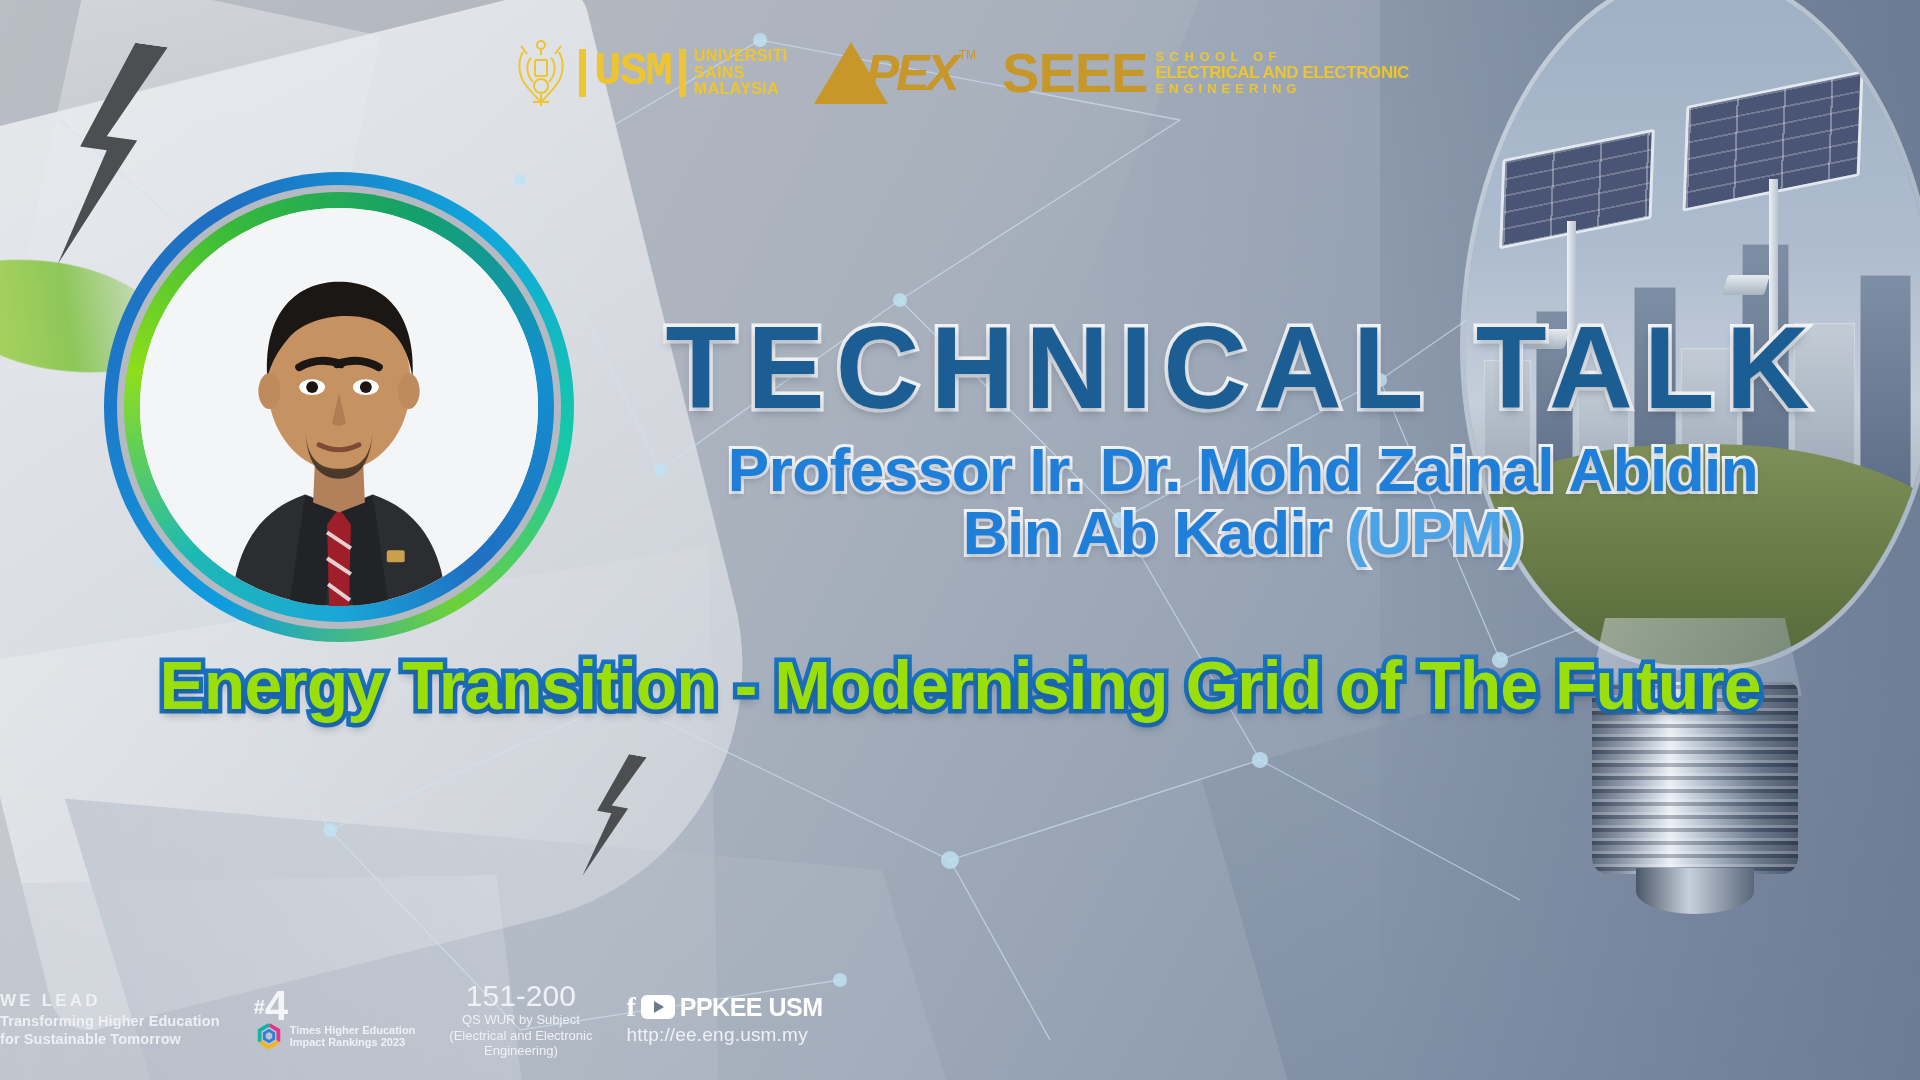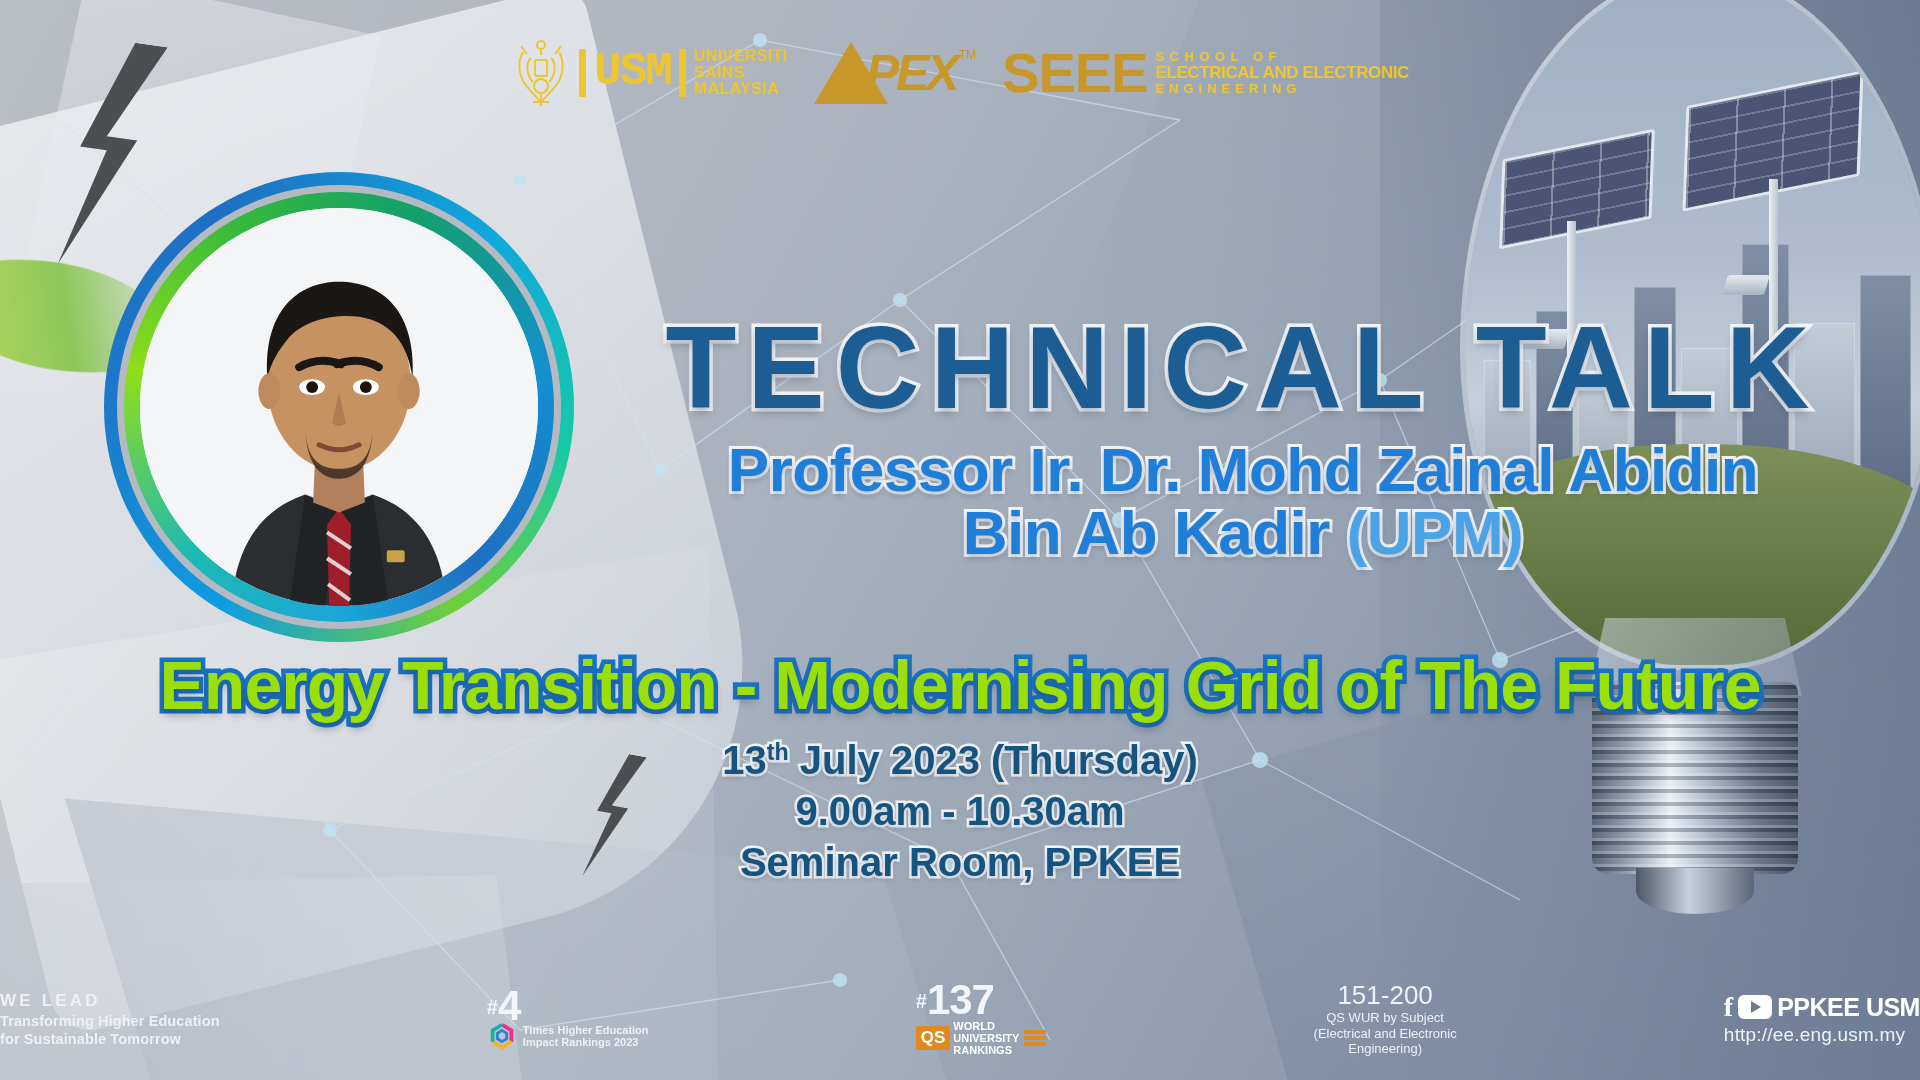--- a/index.html
+++ b/index.html
@@ -136,37 +136,37 @@
     text-shadow:0 6px 9px rgba(30,45,65,.33);white-space:nowrap;}
 
   .details{position:absolute;left:0;right:0;top:735px;text-align:center;}
   .details div{font-size:40px;font-weight:700;color:#155480;line-height:1.28;
     -webkit-text-stroke:5px #f2f3f5;paint-order:stroke fill;
     text-shadow:0 3px 5px rgba(40,55,75,.25);}
   .details sup{font-size:.58em;vertical-align:super;}
 
   
   .footer{position:absolute;left:0;right:0;bottom:6px;height:110px;
-    display:flex;align-items:center;justify-content:space-between;gap:34px;color:#edf0f4;}
+    display:flex;align-items:center;justify-content:flex-start;gap:34px;color:#edf0f4;}
   .we-lead .t1{font-size:17px;letter-spacing:3.2px;font-weight:600;line-height:1.3;}
   .we-lead .t2{font-size:14.5px;font-weight:700;line-height:1.26;letter-spacing:.1px;}
   .rank{display:flex;align-items:flex-start;gap:7px;}
   .rank .num{font-weight:700;line-height:.92;color:#f3f5f8;}
   .rank .num .hash{font-size:20px;vertical-align:super;}
   .rank .num .val{font-size:42px;letter-spacing:-1px;}
   .rank .logo-row{display:flex;align-items:center;gap:6px;margin-top:-4px;}
   .the-hex{width:30px;height:30px;}
   .rank .cap{font-size:11px;font-weight:700;line-height:1.16;color:#eef1f5;}
   .qs-badge{display:flex;align-items:center;gap:3px;}
   .qs-sq{background:#e08a1e;color:#fff;font-weight:800;font-size:17px;padding:2px 5px;border-radius:2px;}
   .qs-txt{font-size:11px;font-weight:800;line-height:1.12;color:#fff;}
   .qs-bars{display:flex;flex-direction:column;gap:2px;margin-left:2px;}
   .qs-bars i{display:block;width:22px;height:4px;background:#e08a1e;}
   .wur{text-align:center;}
-  .wur .big{font-size:26px;font-weight:400;color:#eef1f6;line-height:1.1;}
+  .wur .big{font-size:30px;font-weight:400;color:#eef1f6;line-height:1.1;}
   .wur .cap{font-size:13px;line-height:1.2;color:#eef1f6;}
   .social{display:flex;flex-direction:column;align-items:flex-start;gap:2px;}
   .social .row1{display:flex;align-items:center;gap:5px;}
   .fb{font-size:28px;font-weight:800;color:#fff;line-height:1;font-family:"Liberation Serif",serif;}
   .yt{width:34px;height:24px;background:#fff;border-radius:6px;position:relative;}
   .yt::after{content:"";position:absolute;left:13px;top:6px;border-left:10px solid #6d7a8c;
     border-top:6px solid transparent;border-bottom:6px solid transparent;}
   .ppkee{font-size:25px;font-weight:800;color:#fff;letter-spacing:-.5px;}
   .social .row2{font-size:19px;color:#eef1f6;letter-spacing:.2px;}
 </style>
@@ -360,27 +360,20 @@
       <span class="l1">Professor Ir. Dr. Mohd Zainal Abidin</span>
       <span class="l2">
         <span>Bin Ab Kadir</span>
         <span class="upm">(UPM)</span>
       </span>
     </div>
   </div>
 
   <div class="subject">Energy Transition - Modernising Grid of The Future</div>
 
-  <div class="details">
-    <div>
-      <span>13</span><sup>th</sup><span> July 2023 (Thursday)</span>
-    </div>
-    <div>9.00am - 10.30am</div>
-    <div>Seminar Room, PPKEE</div>
-  </div>
 
   <div class="footer">
 
     <div class="we-lead">
       <div class="t1">WE LEAD</div>
       <div class="t2">Transforming Higher Education</div>
       <div class="t2">for Sustainable Tomorrow</div>
     </div>
 
     <div class="rank">
@@ -398,40 +391,20 @@
             </g>
           </svg>
           <div class="cap">
             <div>Times Higher Education</div>
             <div>Impact Rankings 2023</div>
           </div>
         </div>
       </div>
     </div>
 
-    <div class="rank">
-      <div style="display:flex;flex-direction:column;">
-        <div class="num">
-          <span class="hash">#</span><span class="val">137</span>
-        </div>
-        <div class="qs-badge">
-          <div class="qs-sq">QS</div>
-          <div class="qs-txt">
-            <div>WORLD</div>
-            <div>UNIVERSITY</div>
-            <div>RANKINGS</div>
-          </div>
-          <div class="qs-bars">
-              <i></i>
-              <i></i>
-              <i></i>
-            </div>
-        </div>
-      </div>
-    </div>
 
     <div class="wur">
       <div class="big">151-200</div>
       <div class="cap">QS WUR by Subject</div>
       <div class="cap">(Electrical and Electronic</div>
       <div class="cap">Engineering)</div>
     </div>
 
     <div class="social">
       <div class="row1">

